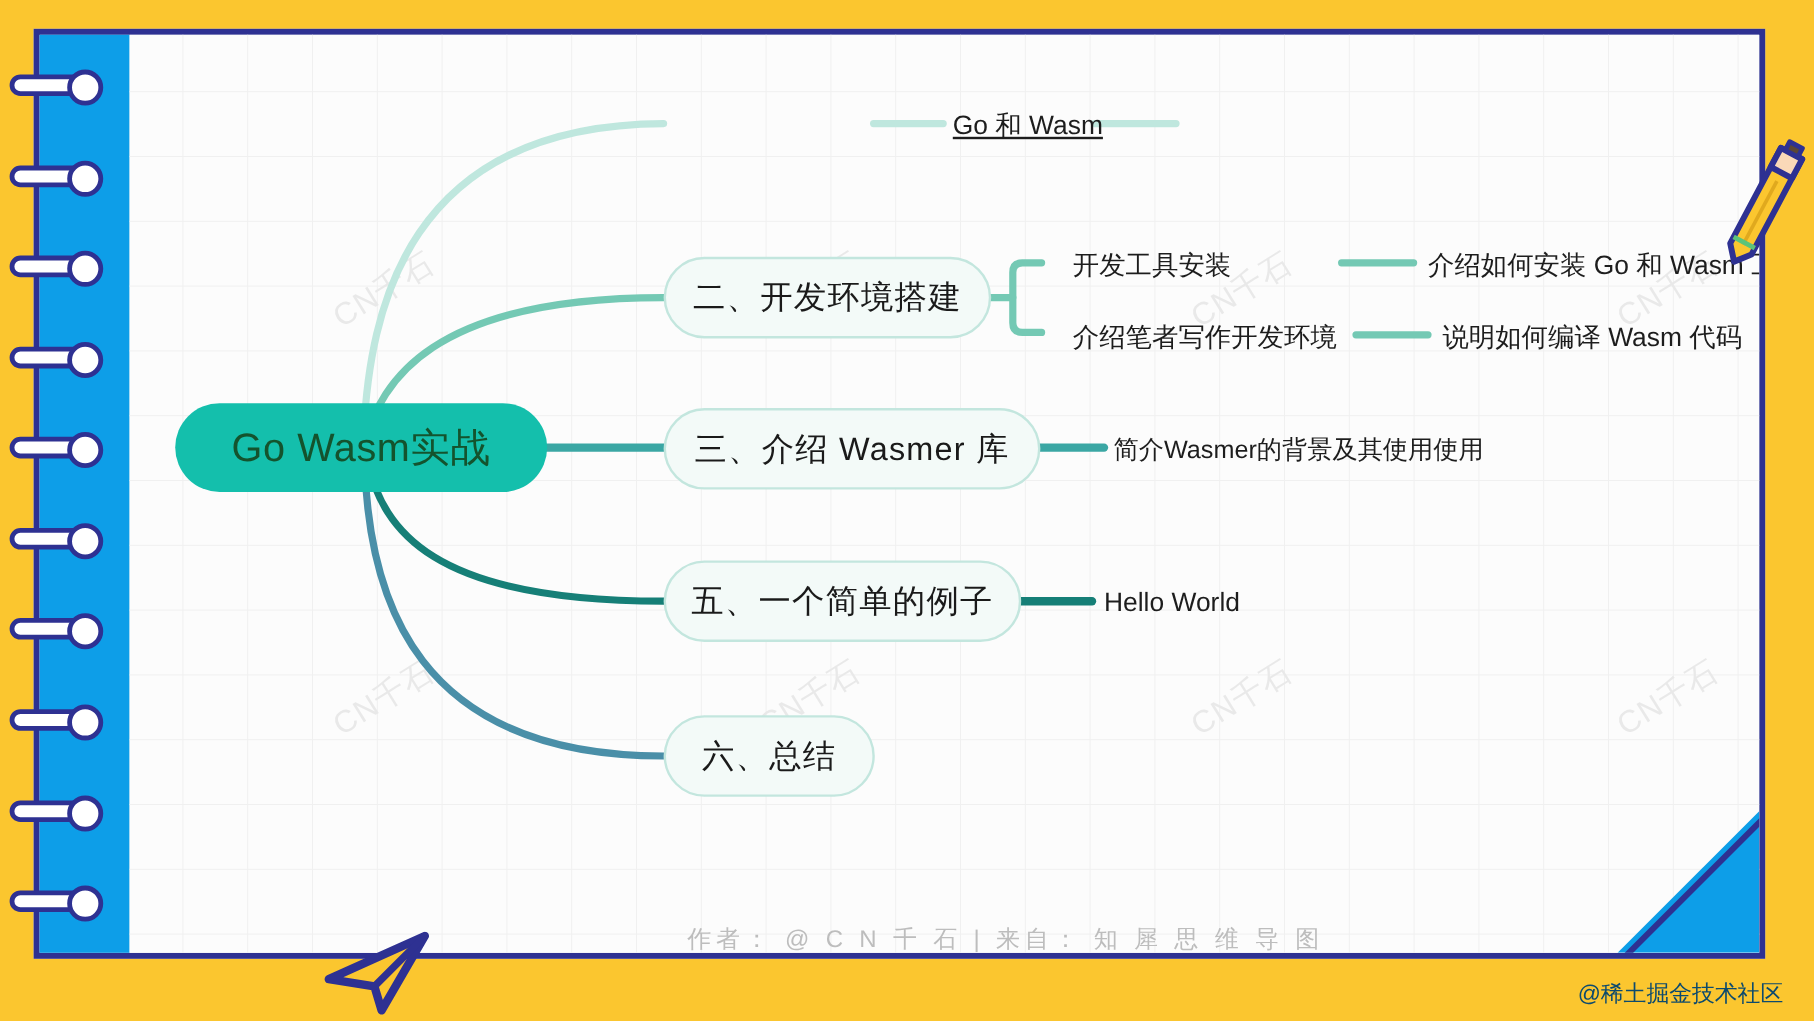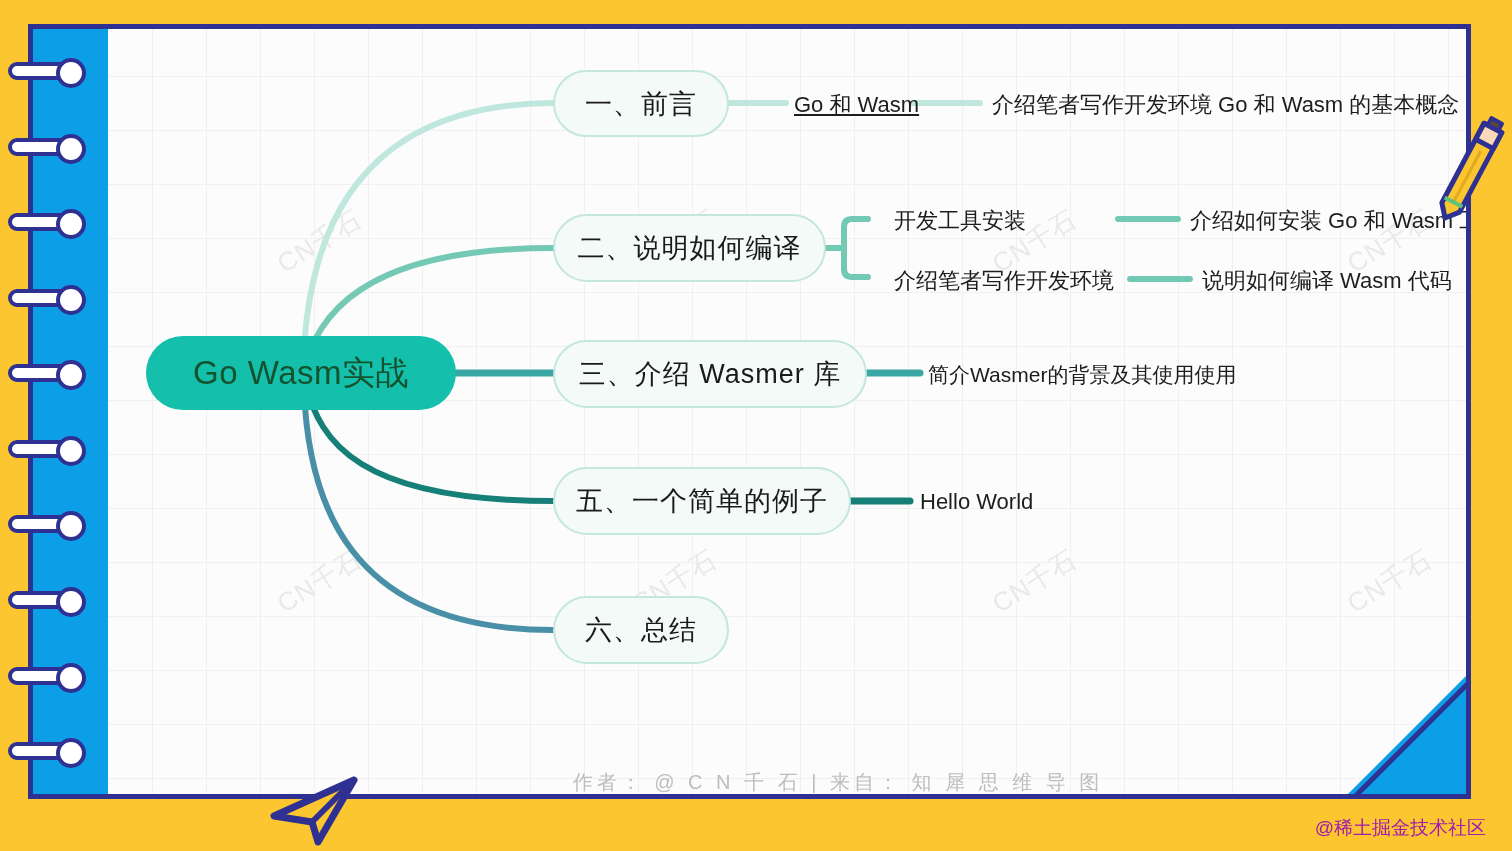--- a/index.html
+++ b/index.html
@@ -169,21 +169,21 @@
   
   #pencil { position: absolute; left: 1437px; top: 110px; z-index: 9; }
 
   
   #plane { position: absolute; left: 266px; top: 776px; z-index: 9; }
 
   
   #juejin {
     position: absolute;
     right: 26px; bottom: 10px;
-    color: #a21caf;
+    color: #0c4a6e;
     font-size: 19px;
     z-index: 10;
   }
 </style>
 </head>
 <body>
 
 <div id="poster">
 
   <div id="sheet"></div>
@@ -264,42 +264,38 @@
 
       <line x1="758" y1="344" x2="812" y2="344" stroke="#3BA7A4" stroke-width="7" stroke-linecap="round"></line>
 
       <line x1="742" y1="472" x2="802" y2="472" stroke="#167F77" stroke-width="7" stroke-linecap="round"></line>
     </svg>
 
     <div id="root-node">
       <span>Go Wasm实战</span>
     </div>
 
-    <div class="pill" style="left:445px; top:41px;  width:176px; height:67px;">
-      <span>一、前言</span>
-    </div>
 
     <div class="pill" style="left:445px; top:185px; width:273px; height:68px;">
-      <span>二、说明如何编译</span>
+      <span>二、开发环境搭建</span>
     </div>
 
     <div class="pill" style="left:445px; top:311px; width:314px; height:68px;">
       <span>三、介绍 Wasmer 库</span>
     </div>
 
     <div class="pill" style="left:445px; top:438px; width:298px; height:68px;">
       <span>五、一个简单的例子</span>
     </div>
 
     <div class="pill" style="left:445px; top:567px; width:176px; height:68px;">
       <span>六、总结</span>
     </div>
 
     <div class="leaf" style="left:686px; top:61px;text-decoration:underline;">Go 和 Wasm</div>
-    <div class="leaf" style="left:884px; top:61px;">介绍笔者写作开发环境 Go 和 Wasm 的基本概念</div>
 
     <div class="leaf" style="left:786px; top:177px;">开发工具安装</div>
     <div class="leaf" style="left:1082px; top:177px;">介绍如何安装 Go 和 Wasm 工具链</div>
 
     <div class="leaf" style="left:786px; top:237px;">介绍笔者写作开发环境</div>
     <div class="leaf small" style="left:820px; top:332px;">简介Wasmer的背景及其使用使用</div>
 
     <div class="leaf" style="left:1094px; top:237px;">说明如何编译 Wasm 代码</div>
 
     <div class="leaf" style="left:812px; top:460px;">Hello World</div>

